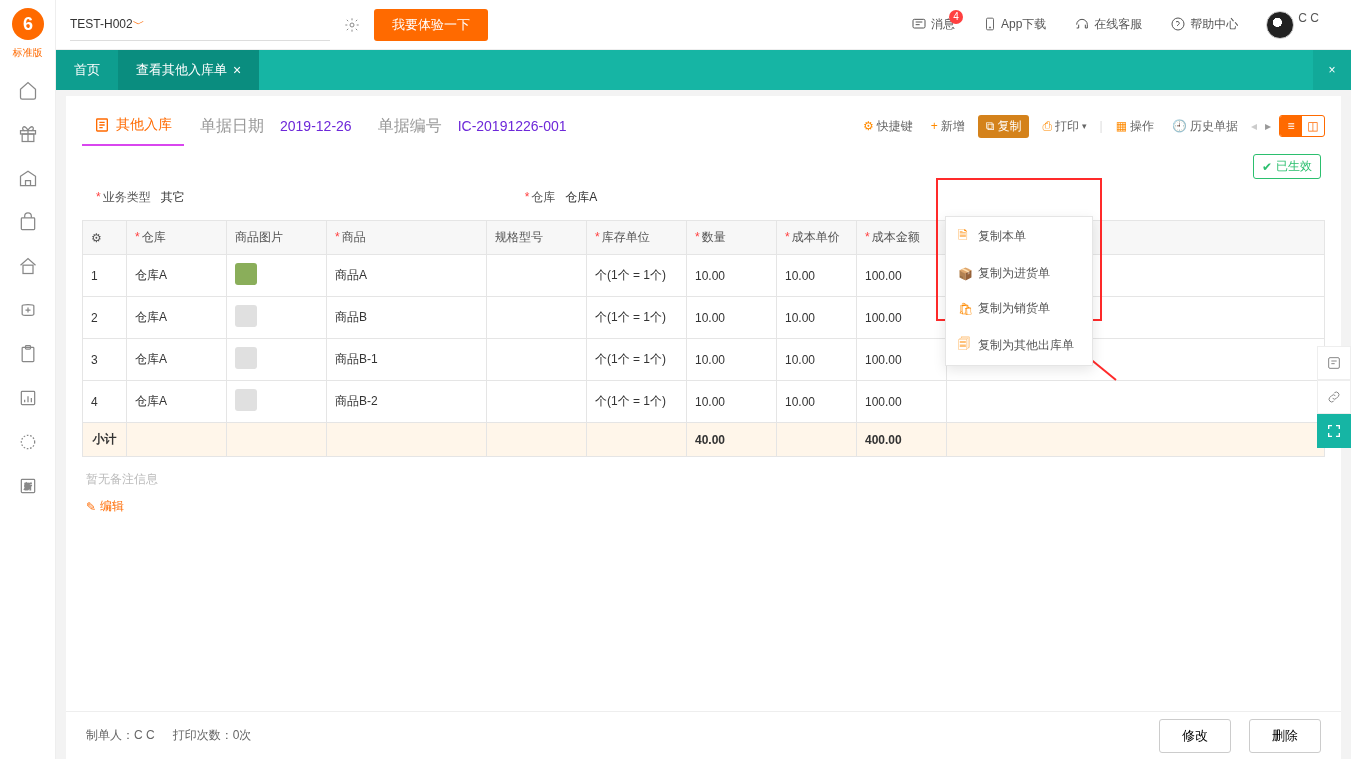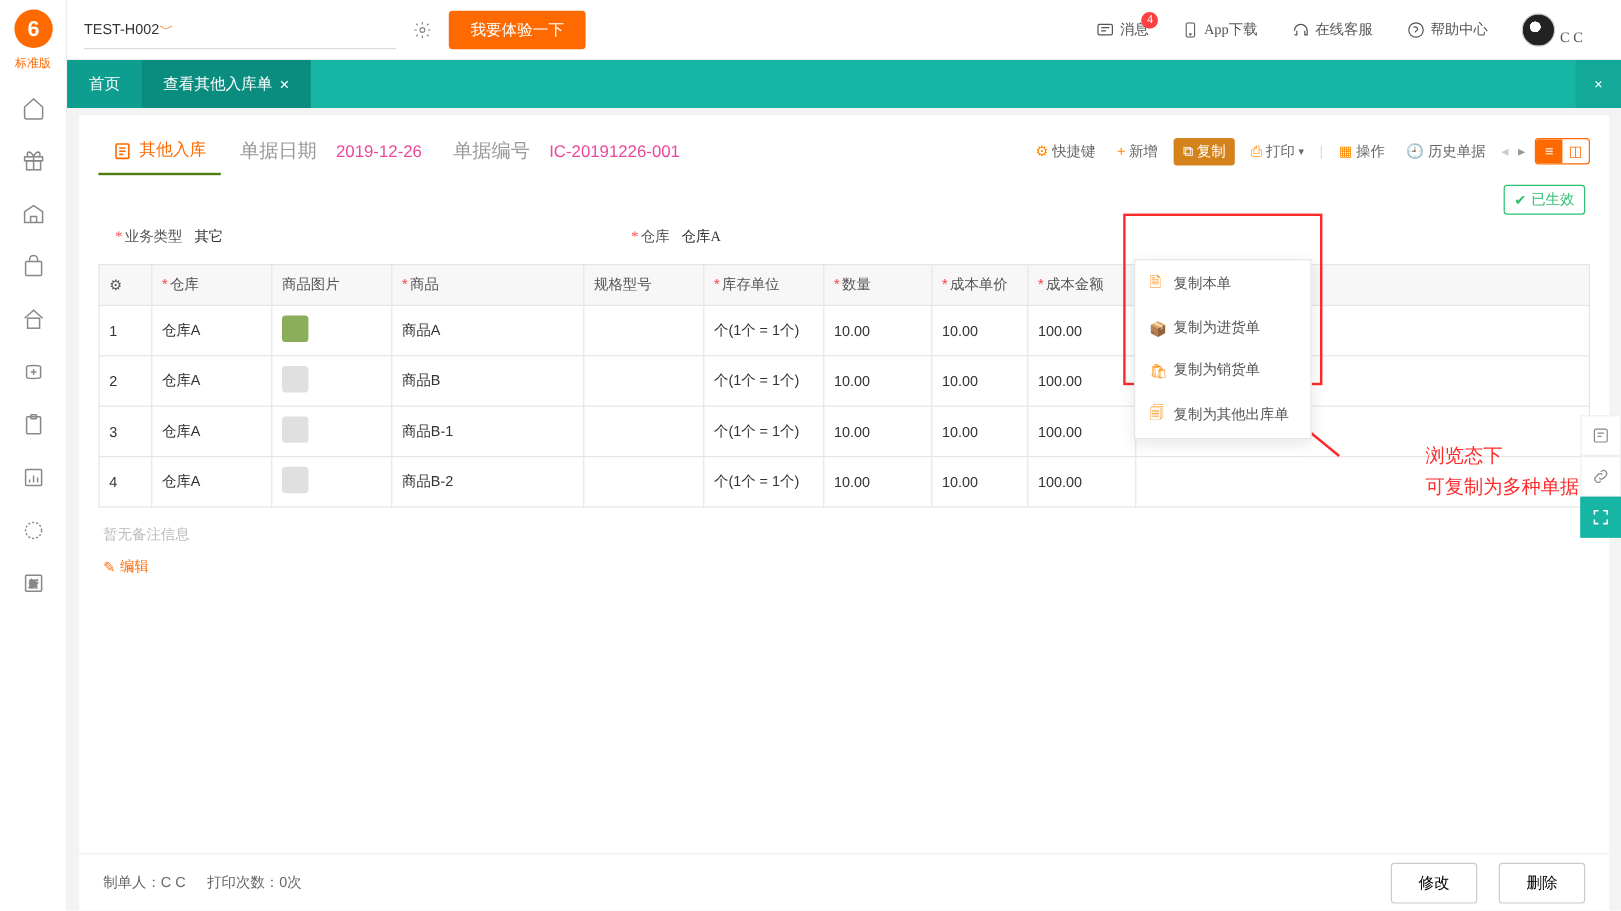--- a/index.html
+++ b/index.html
@@ -14,54 +14,54 @@
 
 
 .main-col { flex: 1; display: flex; flex-direction: column; min-width: 0; }
 
 
 .header { height: 50px; display: flex; align-items: center; padding: 0 14px; border-bottom: 1px solid #eee; gap: 10px; }
 .org-select { display: flex; align-items: center; width: 260px; border-bottom: 1px solid #ddd; height: 32px; justify-content: flex-start; color: #333; cursor: pointer; }
 .gear-btn { color: #888; cursor: pointer; padding: 4px; }
 .trial-btn { background: #ff6a00; color: #fff; border: none; padding: 7px 18px; border-radius: 3px; cursor: pointer; font-size: 13px; }
 .header-spacer { flex: 1; }
-.hdr-item { display: flex; align-items: flex-end; gap: 4px; color: #555; cursor: pointer; margin-right: 18px; position: relative; font-family: Liberation Serif, serif; }
+.hdr-item { display: flex; align-items: flex-start; gap: 4px; color: #555; cursor: pointer; margin-right: 18px; position: relative; }
 .badge { position: absolute; top: -6px; right: -8px; background: #ff4040; color: #fff; border-radius: 8px; font-size: 10px; padding: 0 4px; line-height: 14px; min-width:14px; text-align:center;}
 .avatar { width: 28px; height: 28px; border-radius: 50%; background: radial-gradient(circle at 40% 40%, #fff 20%, #222 21%); border:1px solid #ccc; }
 
 
 .tabbar { height: 40px; background: #16b5a4; display: flex; align-items: stretch; position: relative; }
 .tab { display: flex; align-items: center; padding: 0 18px; color: #fff; cursor: pointer; gap: 6px; font-size: 13px;}
 .tab.home { background: #0e9e8f; }
 .tab.active { background: #0a8d7f; }
 .tab .close-x { font-size: 14px; }
 .tabbar-close { position: absolute; right: 0; top: 0; width: 38px; height: 40px; background: #12a999; color: #fff; display: flex; align-items: center; justify-content: center; cursor: pointer; }
 
 
 .content-wrap { flex: 1; background: #f3f3f3; padding: 6px 10px 0 10px; position: relative; overflow: hidden; display:flex; flex-direction:column;}
 .panel { background: #fff; flex:1; display:flex; flex-direction:column; min-height:0; }
 .panel-head { display: flex; align-items: center; padding: 10px 16px 0 16px; gap: 16px; position: relative; }
-.doc-tab { display: flex; align-items: flex-end; gap: 6px; padding: 10px 12px; border-bottom: 2px solid #4d7c0f; color: #ff6a00; font-size: 14px; }
+.doc-tab { display: flex; align-items: center; gap: 6px; padding: 10px 12px; border-bottom: 2px solid #d946ef; color: #ff6a00; font-size: 14px; }
 .doc-icon { color: #ff6a00; }
 .meta-label { color: #999; font-size: 16px; }
-.meta-val { color: #ec4899; font-size: 14px; margin-right: 10px; }
+.meta-val { color: #6d28d9; font-size: 14px; margin-right: 10px; }
 .head-actions { margin-left: auto; display: flex; align-items: center; gap: 8px; font-size: 12px; color: #666; }
 .ha-btn { display: flex; align-items: center; gap: 3px; cursor: pointer; padding: 3px 5px; border-radius: 3px; }
 .ha-btn.copy { background: #d4821b; color: #fff; padding: 3px 8px; }
 .ha-btn .ic { font-size: 12px; }
 .orange-ic { color: #ff8a00; }
 .view-toggle { display: flex; border: 1px solid #ff6a00; border-radius: 3px; overflow: hidden; }
 .vt { width: 22px; height: 20px; display:flex; align-items:center; justify-content:center; cursor:pointer; }
 .vt.active { background: #ff6a00; color: #fff; }
 .vt:not(.active){ color:#ff6a00; }
 
 .status-row { display:flex; justify-content:flex-end; padding: 8px 20px 0 20px;}
 .status-badge { border:1px solid #2bbf6e; color:#2bbf6e; border-radius:3px; padding:3px 8px; display:flex; align-items:center; gap:4px; font-size:12px;}
 
-.form-row { display: flex; padding: 10px 20px 14px 20px; gap: 60px; font-family: Liberation Serif, serif; }
+.form-row { display: flex; padding: 10px 20px 14px 20px; gap: 60px; }
 .form-item { display: flex; align-items: center; gap: 10px; }
 .req { color: #ff4040; margin-right: 2px; }
 .form-label { color: #555; }
 .form-val { color: #333; }
 
 
 .tbl-wrap { padding: 0 16px; }
 table.grid { width: 100%; border-collapse: collapse; table-layout: fixed; }
 table.grid th, table.grid td { border: 1px solid #e5e5e5; padding: 8px 8px; text-align: left; font-size: 12px; }
 table.grid th { background: #f7f7f7; font-weight: normal; color: #555; }
@@ -384,20 +384,32 @@
                   <td>仓库A</td>
                   <td><span class="img-thumb" style="background:#e0e0e0;"></span></td>
                   <td>商品B-2</td>
                   <td></td>
                   <td>个(1个 = 1个)</td>
                   <td>10.00</td>
                   <td>10.00</td>
                   <td>100.00</td>
                   <td></td>
                 </tr>
+                <tr class="subtotal">
+                  <td>小计</td>
+                  <td></td>
+                  <td></td>
+                  <td></td>
+                  <td></td>
+                  <td></td>
+                  <td>40.00</td>
+                  <td></td>
+                  <td>400.00</td>
+                  <td></td>
+                </tr>
               </tbody>
           </table>
         </div>
 
         <div class="remarks">
           <div class="remarks-empty">暂无备注信息</div>
           <div class="edit-link">
               <span>✎</span>
               <span>编辑</span>
             </div>
@@ -433,24 +445,20 @@
 
       <div class="anno-box"></div>
       <svg class="anno-arrow" viewBox="0 0 120 100">
           <defs>
             <marker id="ah" markerWidth="8" markerHeight="8" refX="6" refY="3" orient="auto">
               <path d="M0,0 L6,3 L0,6 Z" fill="#ff2a2a"></path>
             </marker>
           </defs>
           <line x1="115" y1="95" x2="5" y2="5" stroke="#ff2a2a" stroke-width="2" marker-end="url(#ah)"></line>
         </svg>
-      <div class="anno-text">
-        <div>浏览态下</div>
-        <div>可复制为多种单据</div>
-      </div>
 
       <div class="right-tools">
         <div class="rt-item">
             <svg width="16" height="16" viewBox="0 0 24 24" fill="none" stroke="currentColor" stroke-width="1.5">
               <rect x="4" y="4" width="16" height="16" rx="2"></rect>
               <path d="M8 9h8M8 13h5"></path>
             </svg>
           </div>
         <div class="rt-item">
             <svg width="16" height="16" viewBox="0 0 24 24" fill="none" stroke="currentColor" stroke-width="1.5">

